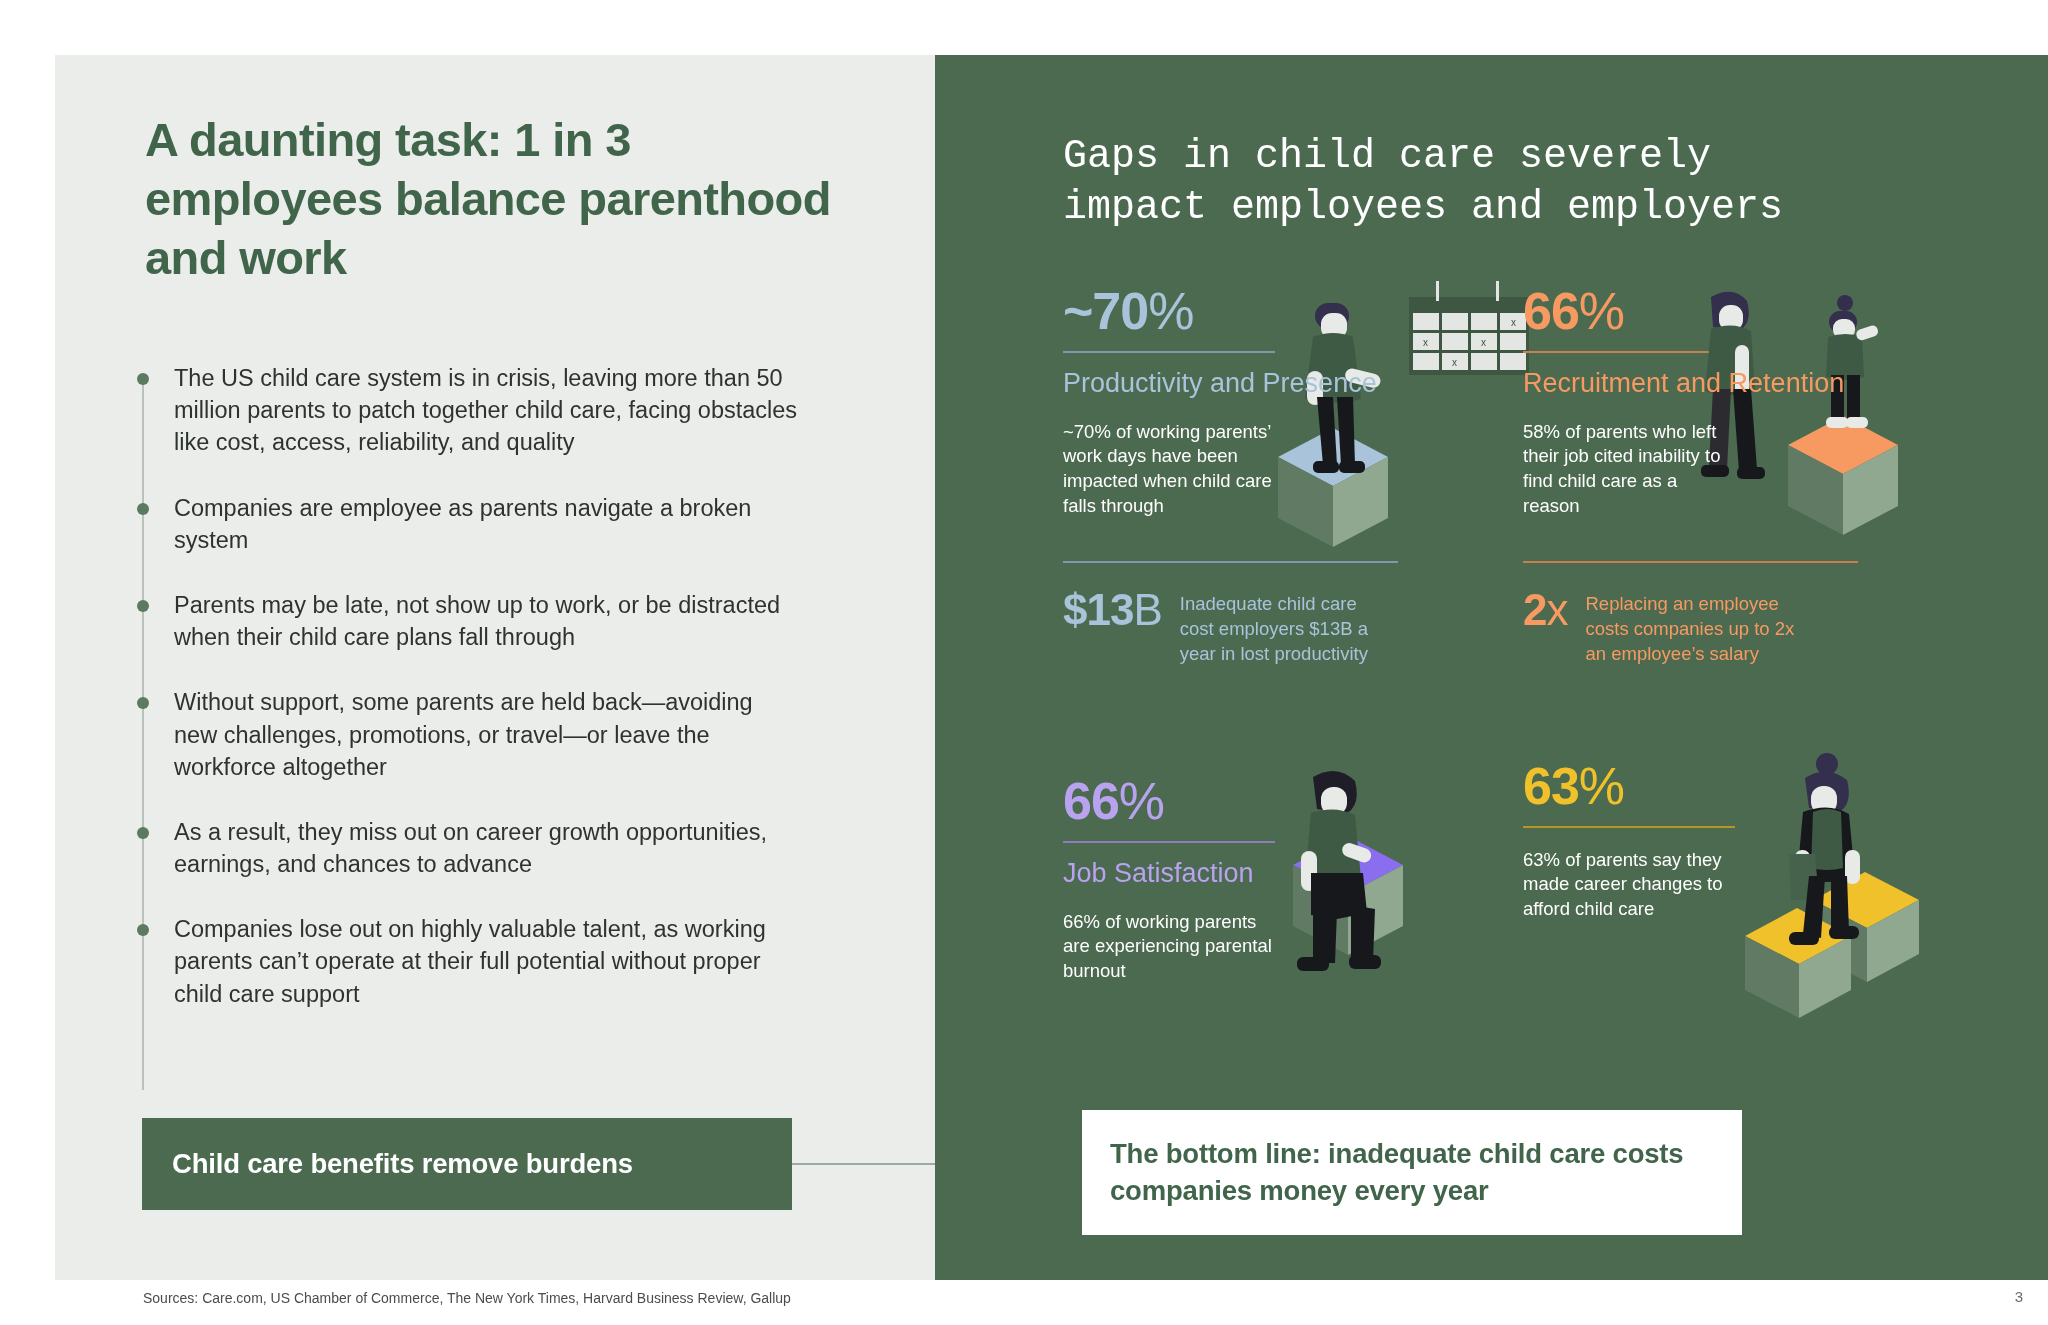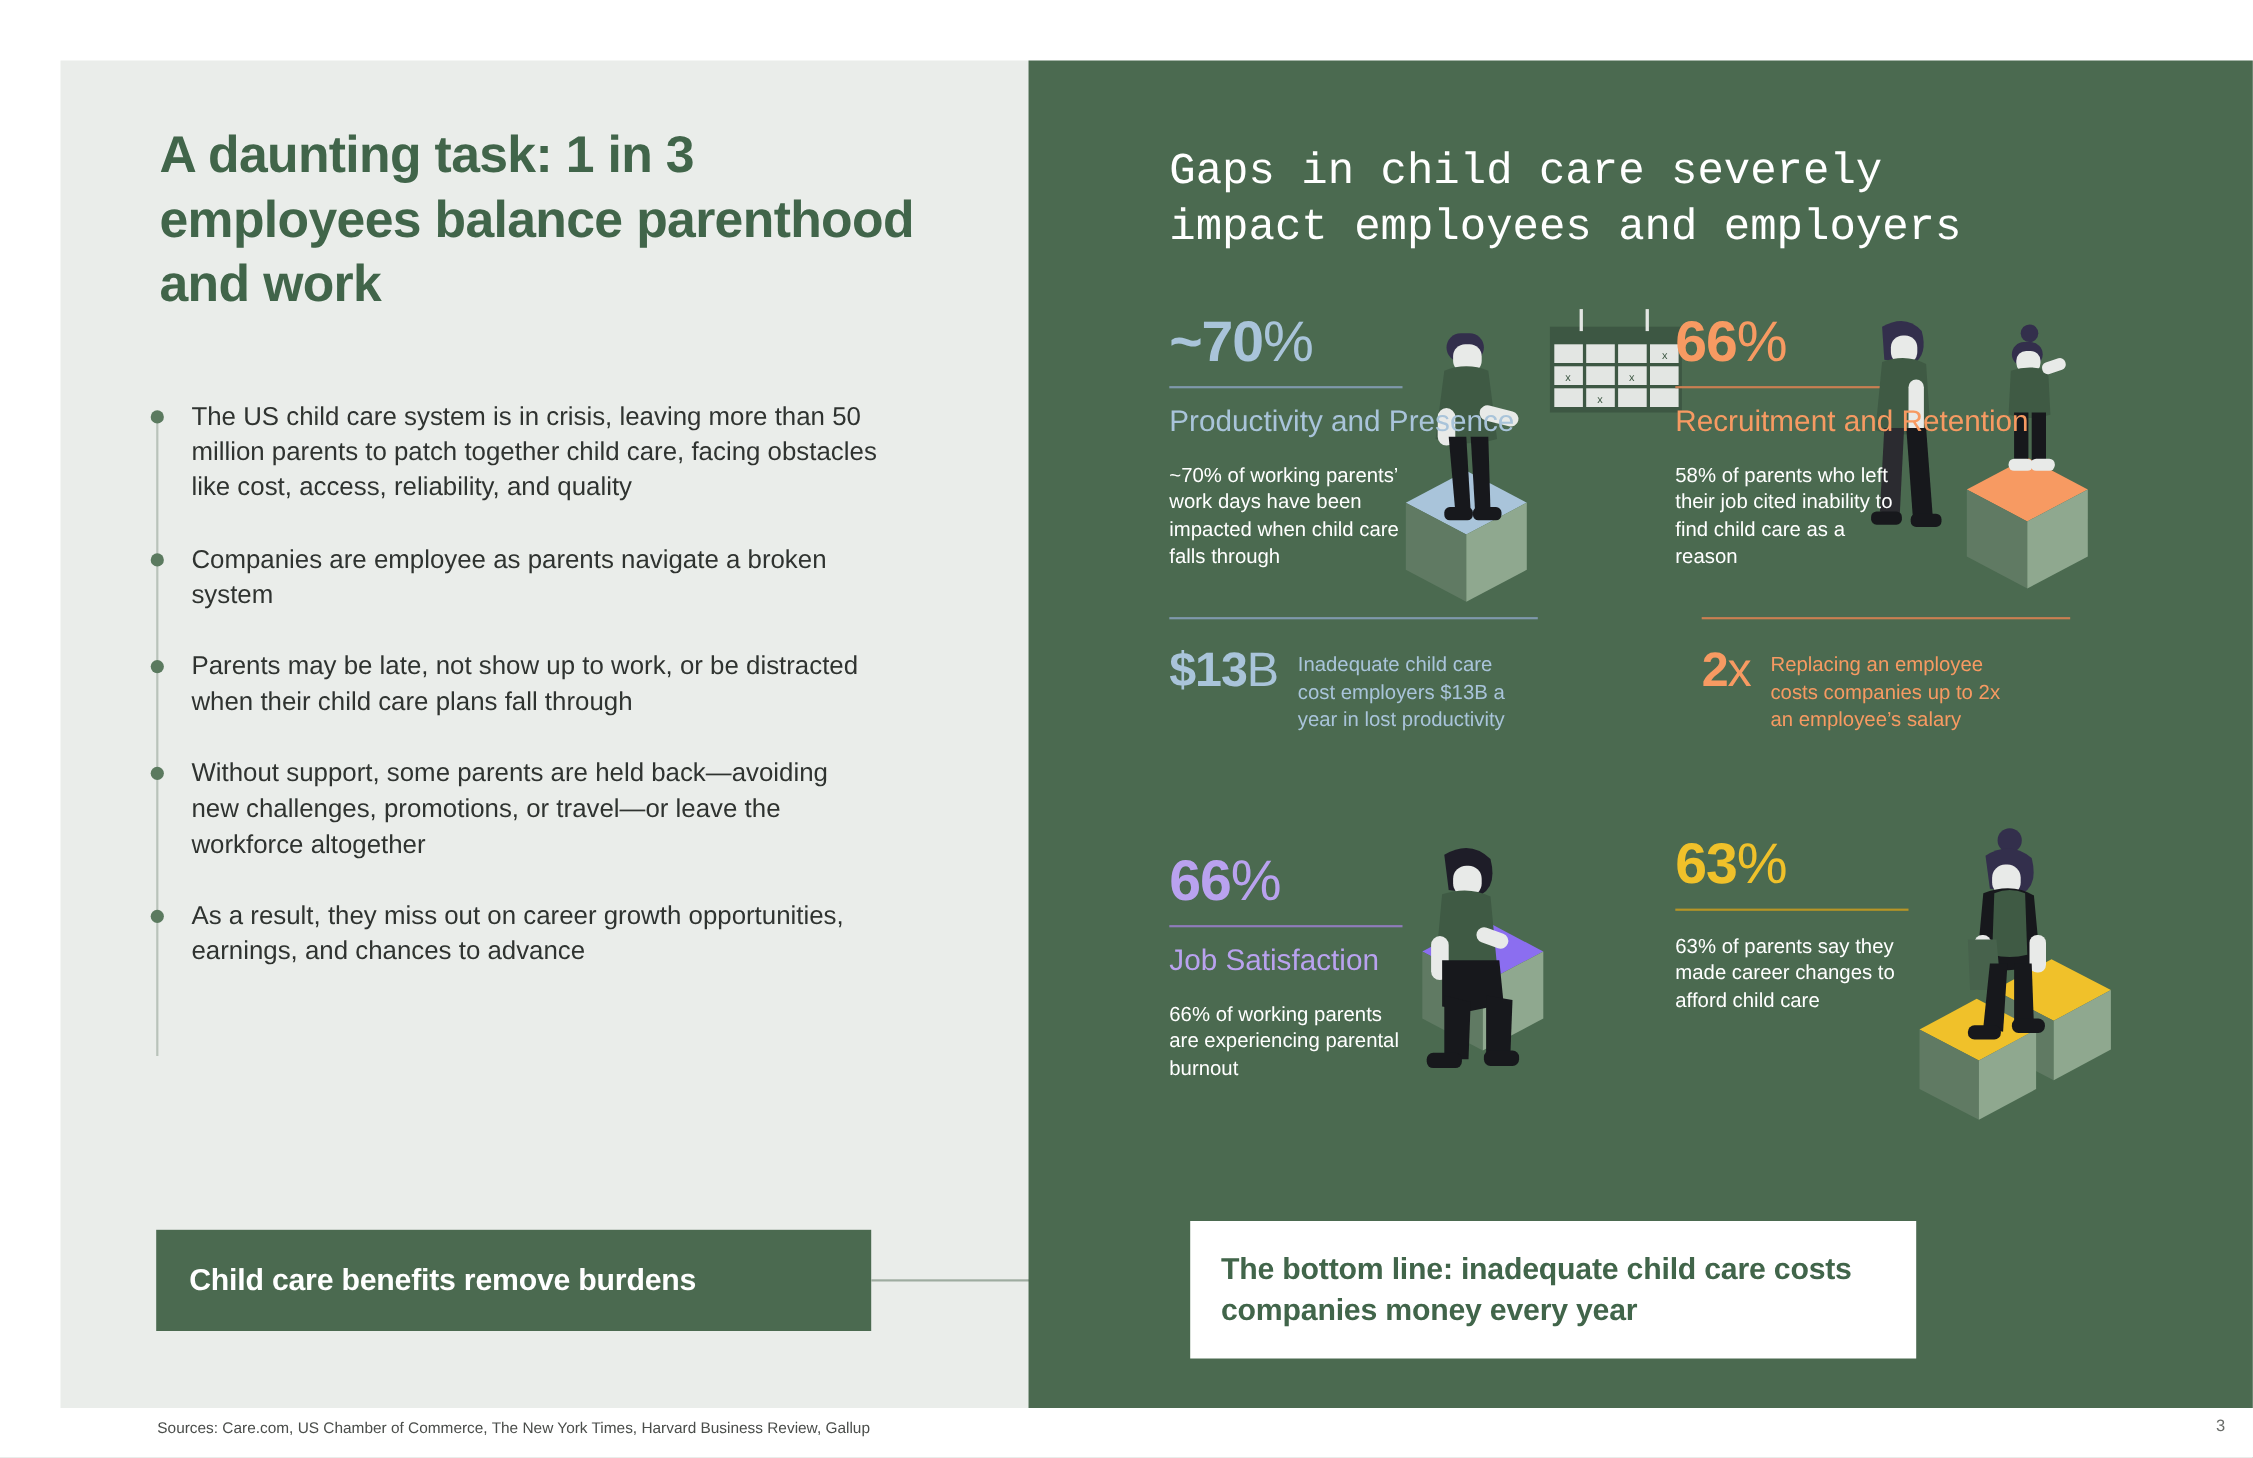--- a/index.html
+++ b/index.html
@@ -89,21 +89,21 @@
   .acc-orange { color:#f79a62; }
   .acc-orange-bg{ background:#c97f52; }
   .acc-purple { color:#b9a2ef; }
   .acc-purple-bg{ background:#8f7cbb; }
   .acc-yellow { color:#f0c12a; }
   .acc-yellow-bg{ background:#b79526; }
 
   
   .substat{ position:absolute; display:flex; align-items:flex-start; gap:18px; }
   .ss-left { left:1063px; top:588px; }
-  .ss-right{ left:1523px; top:588px;margin-left:24px; }
+  .ss-right{ left:1523px; top:588px; }
   .substat-rule{
     position:absolute; height:1.5px; width:335px; top:-27px; left:0;
   }
   .substat-num{
     font-size:44px; font-weight:800; line-height:1; letter-spacing:-1px;
     white-space:nowrap;
   }
   .substat-num .unit{ font-weight:400; }
   .substat-text{ font-size:18.5px; line-height:1.34; width:210px; padding-top:4px; }
 
@@ -151,20 +151,24 @@
       <span class="bullet-dot"></span>
       <div class="bullet-text">Parents may be late, not show up to work, or be distracted when their child care plans fall through</div>
     </div>
     <div class="bullet">
       <span class="bullet-dot"></span>
       <div class="bullet-text">Without support, some parents are held back—avoiding new challenges, promotions, or travel—or leave the workforce altogether</div>
     </div>
     <div class="bullet">
       <span class="bullet-dot"></span>
       <div class="bullet-text">As a result, they miss out on career growth opportunities, earnings, and chances to advance</div>
+    </div>
+    <div class="bullet">
+      <span class="bullet-dot"></span>
+      <div class="bullet-text">Companies lose out on highly valuable talent, as working parents can’t operate at their full potential without proper child care support</div>
     </div>
   </div>
 
   <div class="left-banner">
     <span class="left-banner-text">Child care benefits remove burdens</span>
   </div>
 
   <div class="connector"></div>
 
   <div class="right-panel"></div>

